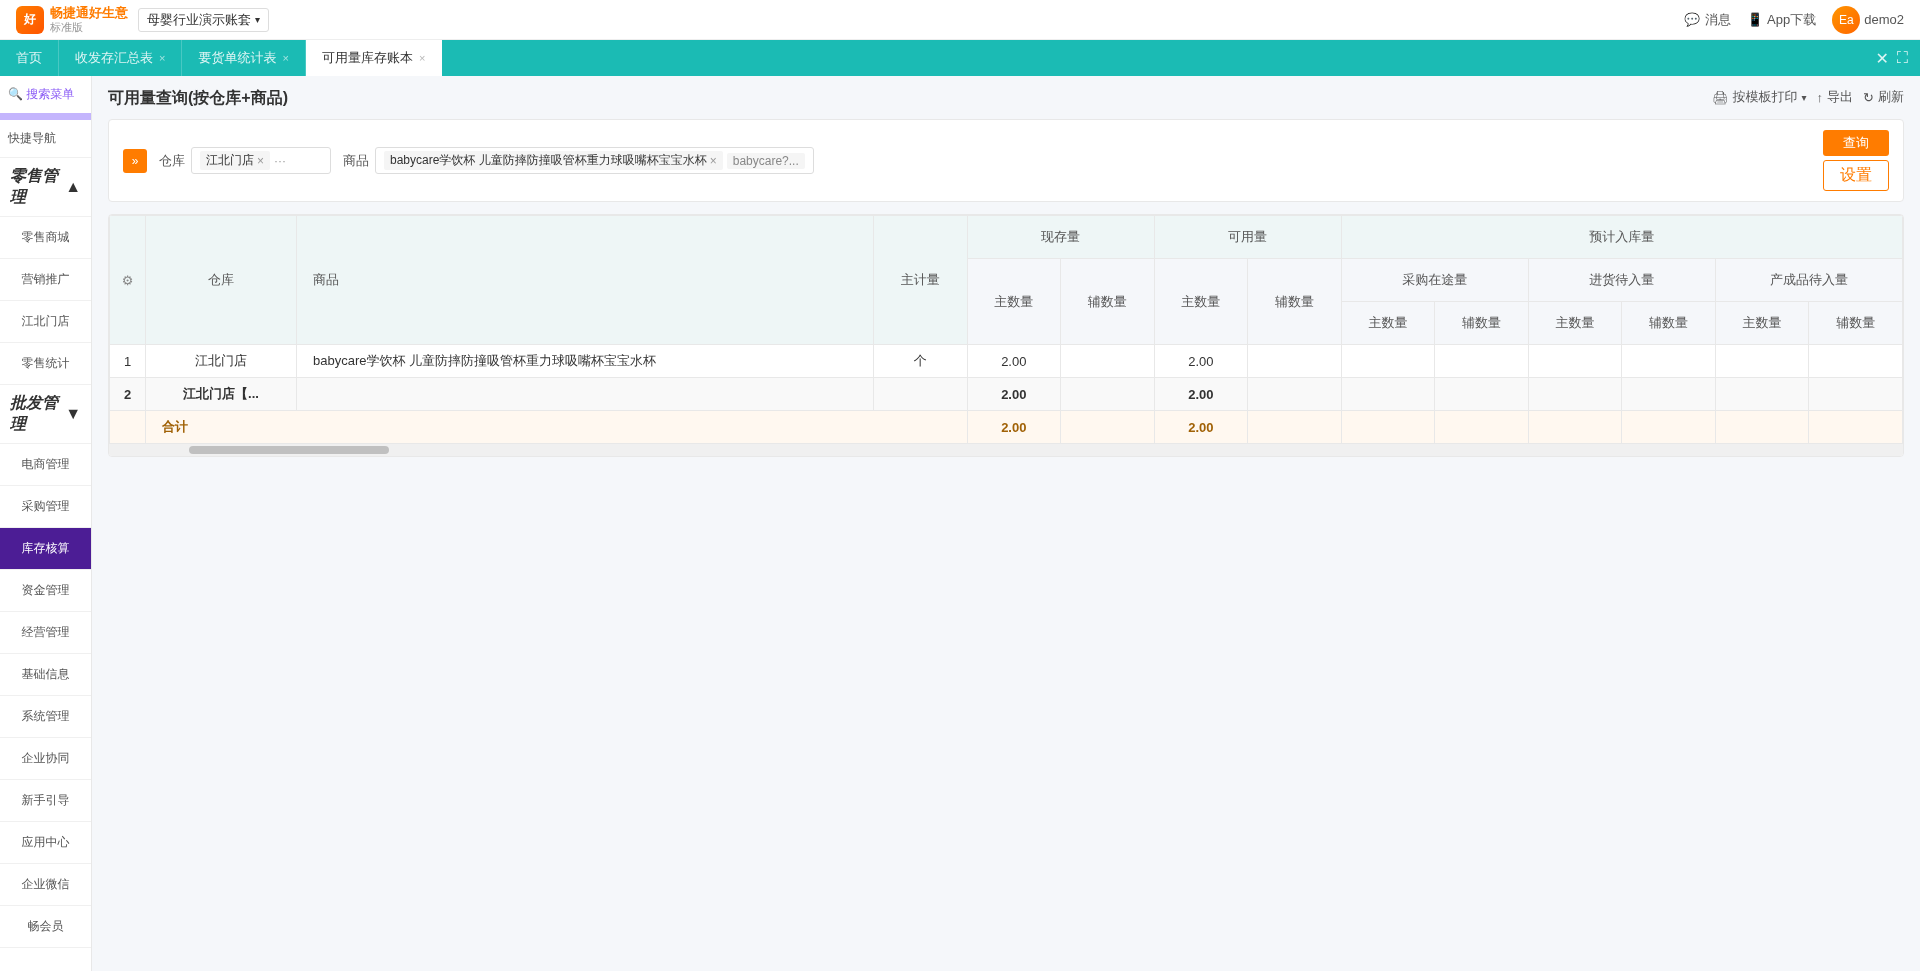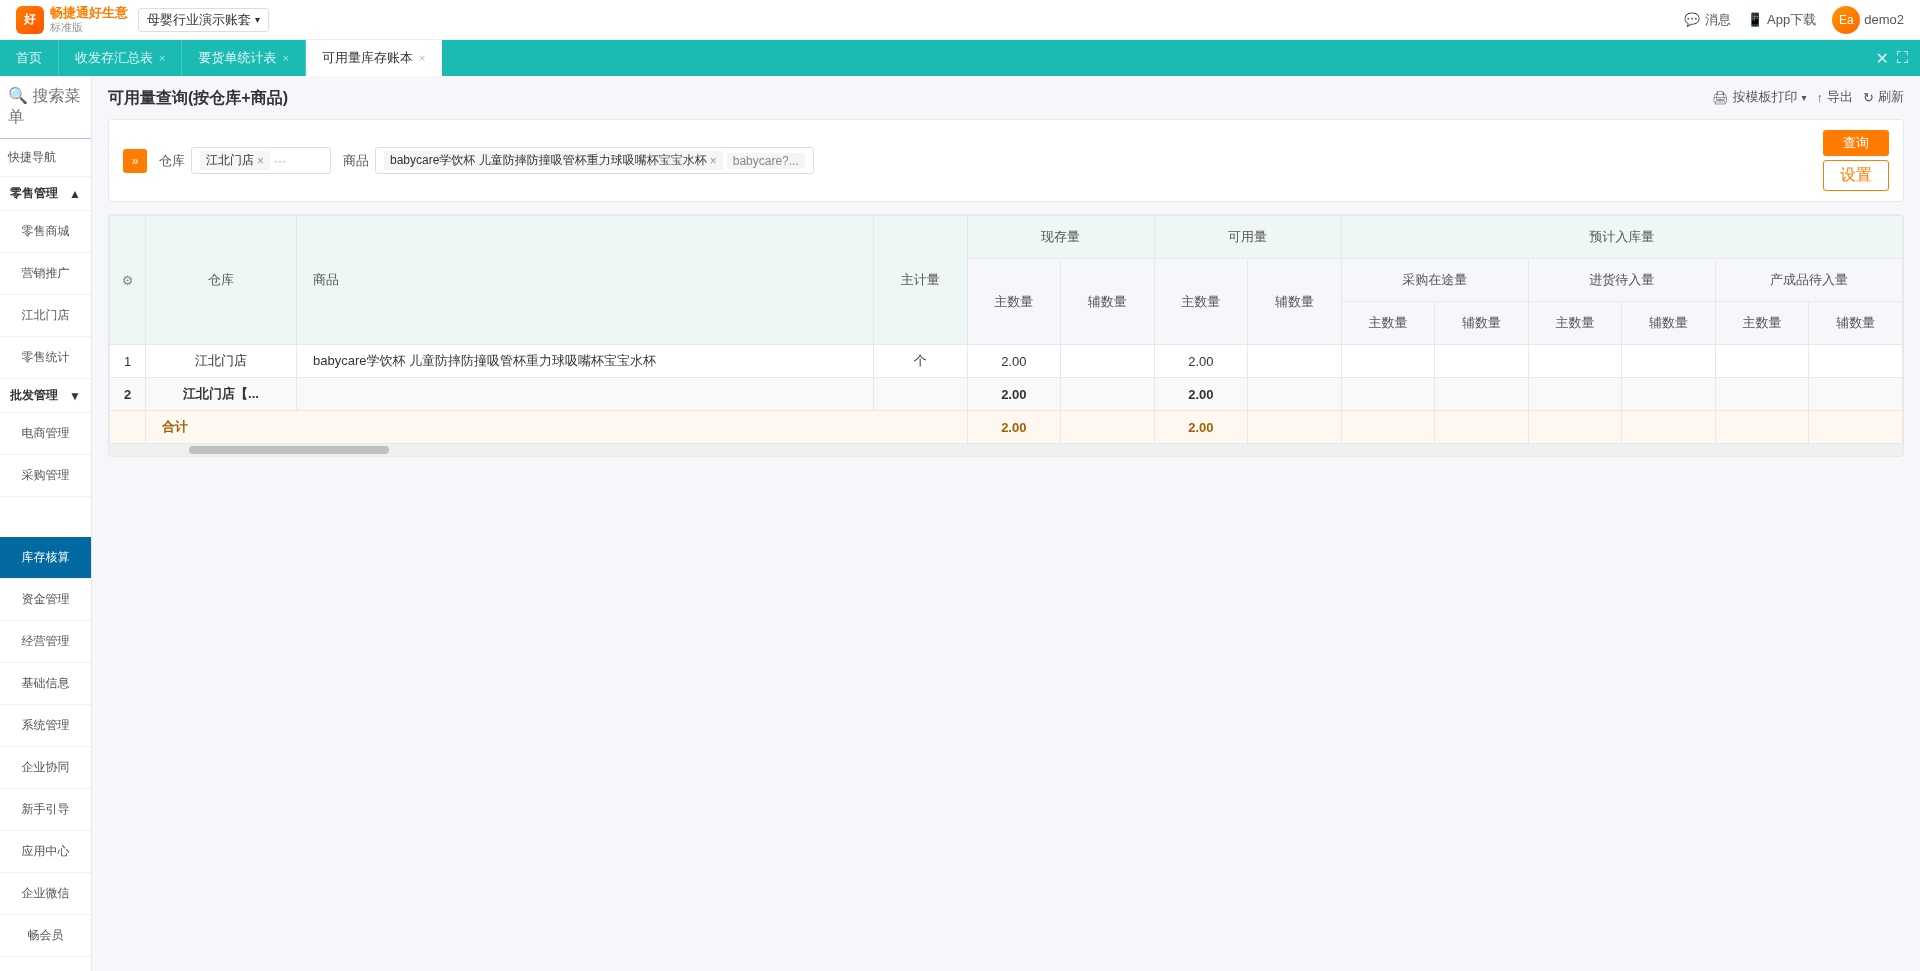--- a/index.html
+++ b/index.html
@@ -102,40 +102,41 @@
       overflow-y: auto;
     }
     .sidebar-item {
       padding: 12px 0;
       text-align: center;
       font-size: 12px;
       color: #555;
       cursor: pointer;
       border-bottom: 1px solid #f0f0f0;
     }
-    .sidebar-item.active { background: #0369a1; color: #fff; margin-top: 40px; }
+    .sidebar-item.active { background: #4c1d95; color: #fff; }
     .sidebar-search {
       padding: 10px 8px;
-      font-size: 16px; color: #737373;
-      border-bottom: 1px solid #c4b5fd;
+      font-size: 12px; color: #8b5cf6;
+      border-bottom: 7px solid #c4b5fd;
       cursor: pointer;
     }
     .sidebar-nav {
       padding: 10px 8px;
       font-size: 12px; color: #555;
       border-bottom: 1px solid #f0f0f0;
       cursor: pointer;
     }
     .sidebar-group {
       padding: 8px 10px;
-      font-size: 12px; color: #333;
+      font-size: 16px; color: #333;
       font-weight: bold;
       border-bottom: 1px solid #f0f0f0;
       display: flex; align-items: center; justify-content: space-between;
       cursor: pointer;
+      font-style: italic;
     }
 
     
     .content-area {
       flex: 1;
       overflow-y: auto;
       padding: 0;
       background: #f5f7fa;
     }
 

